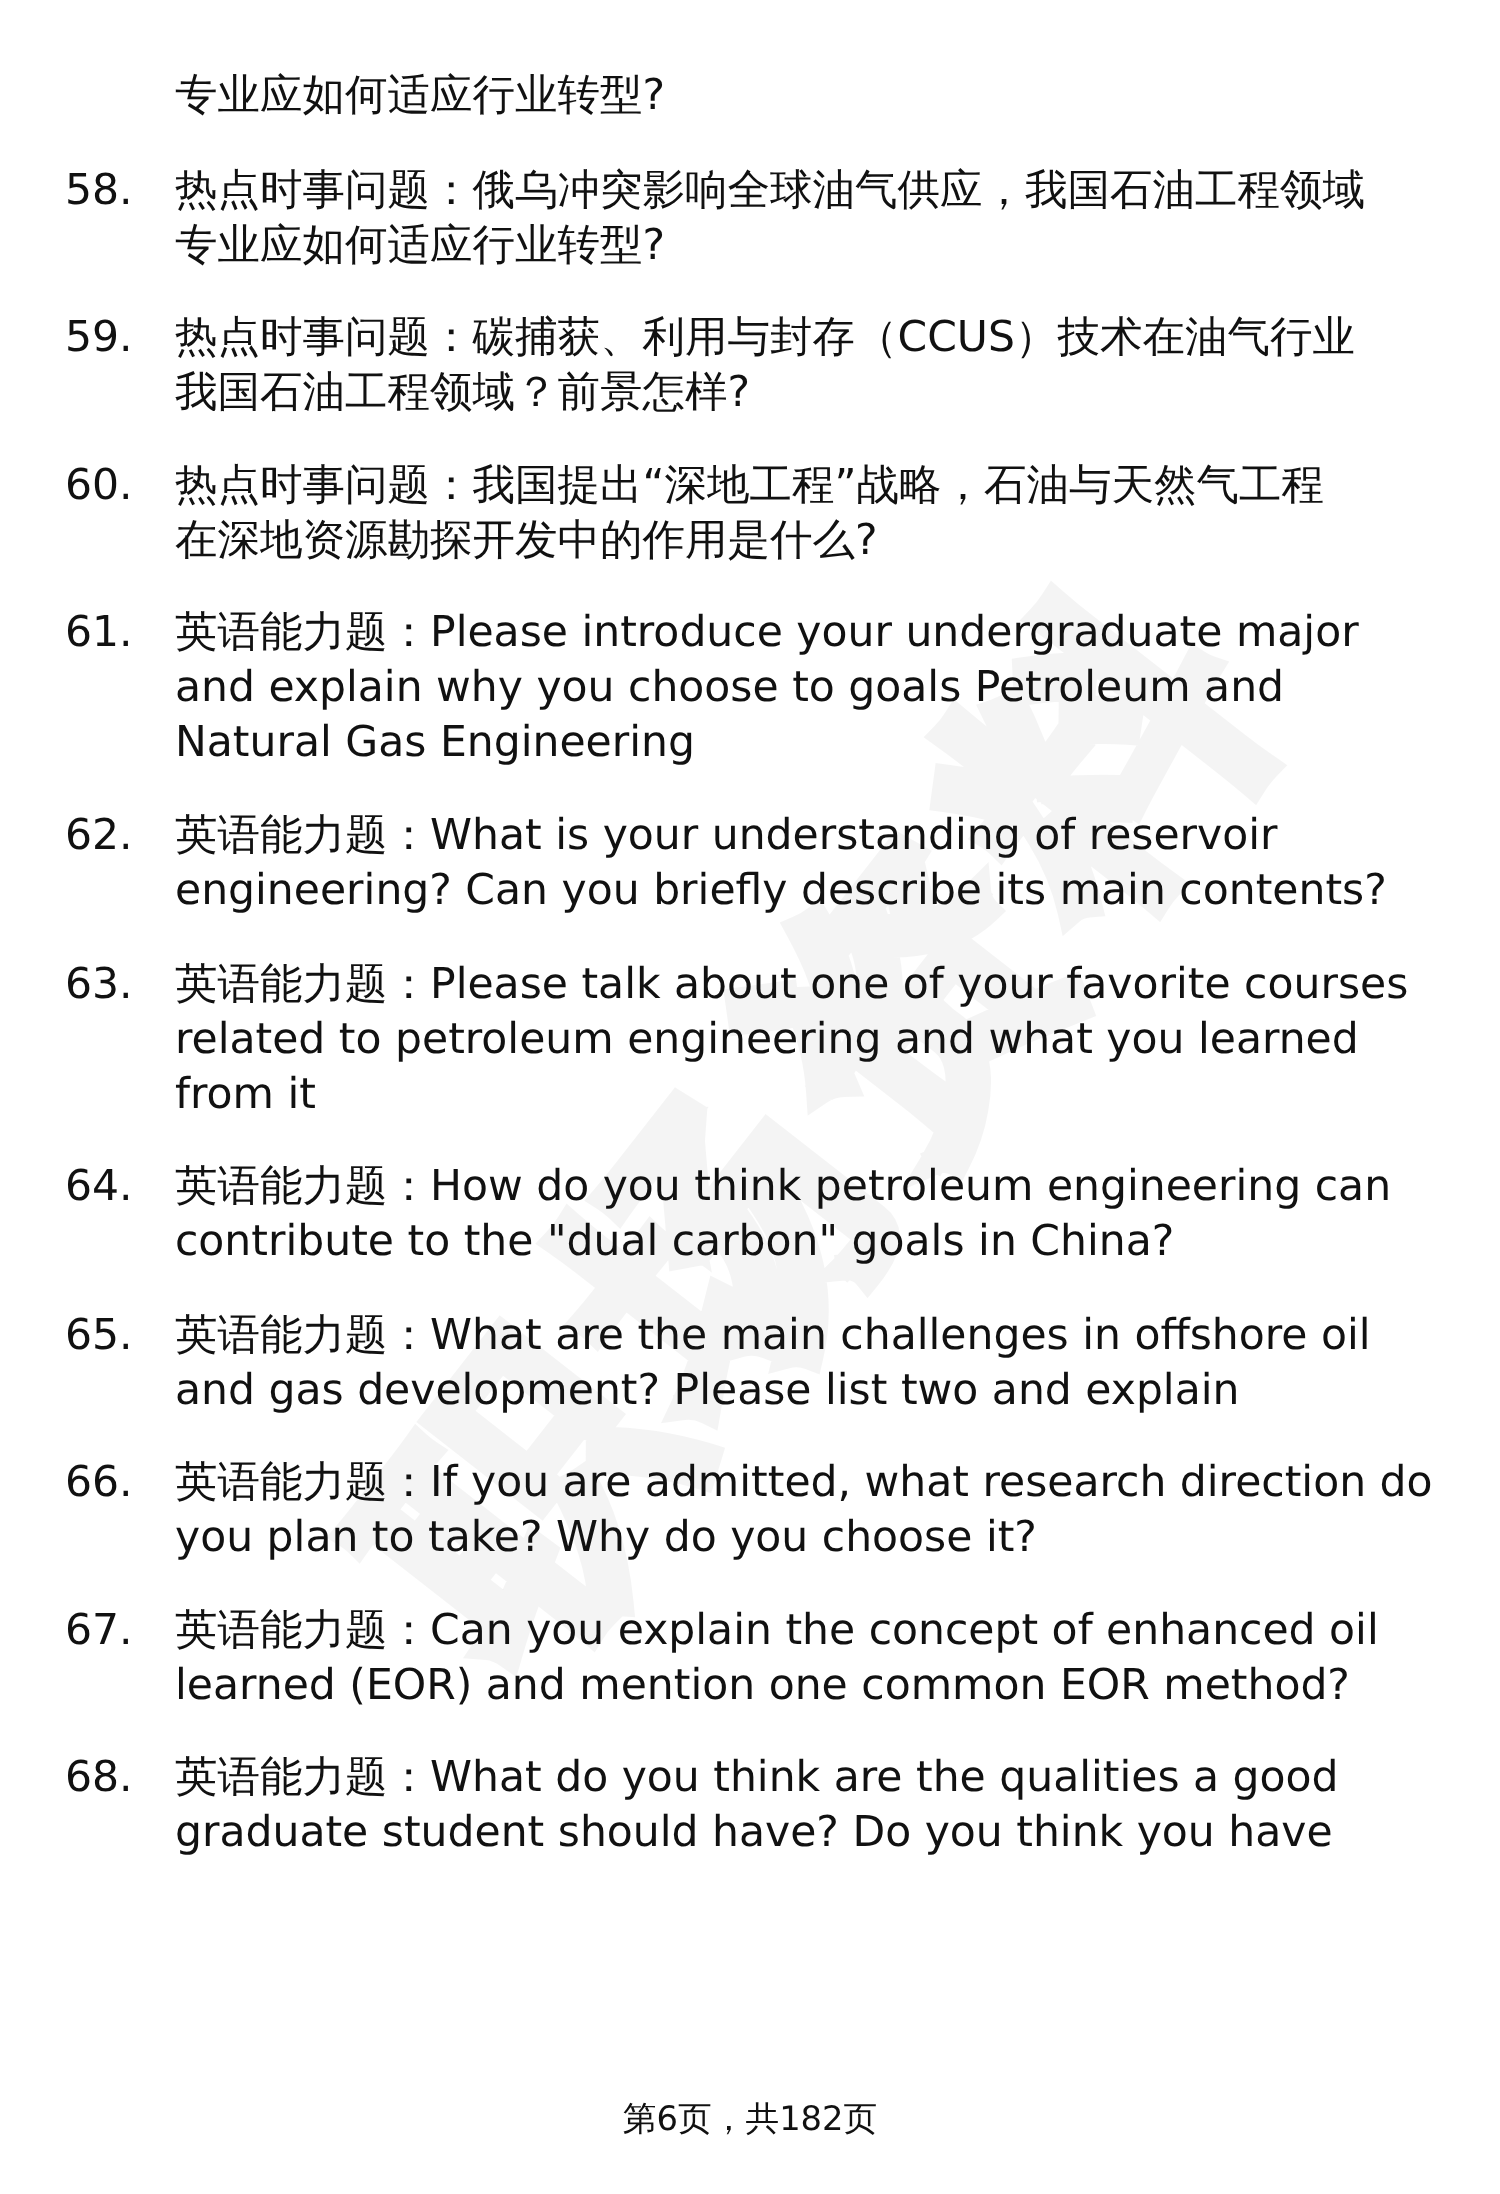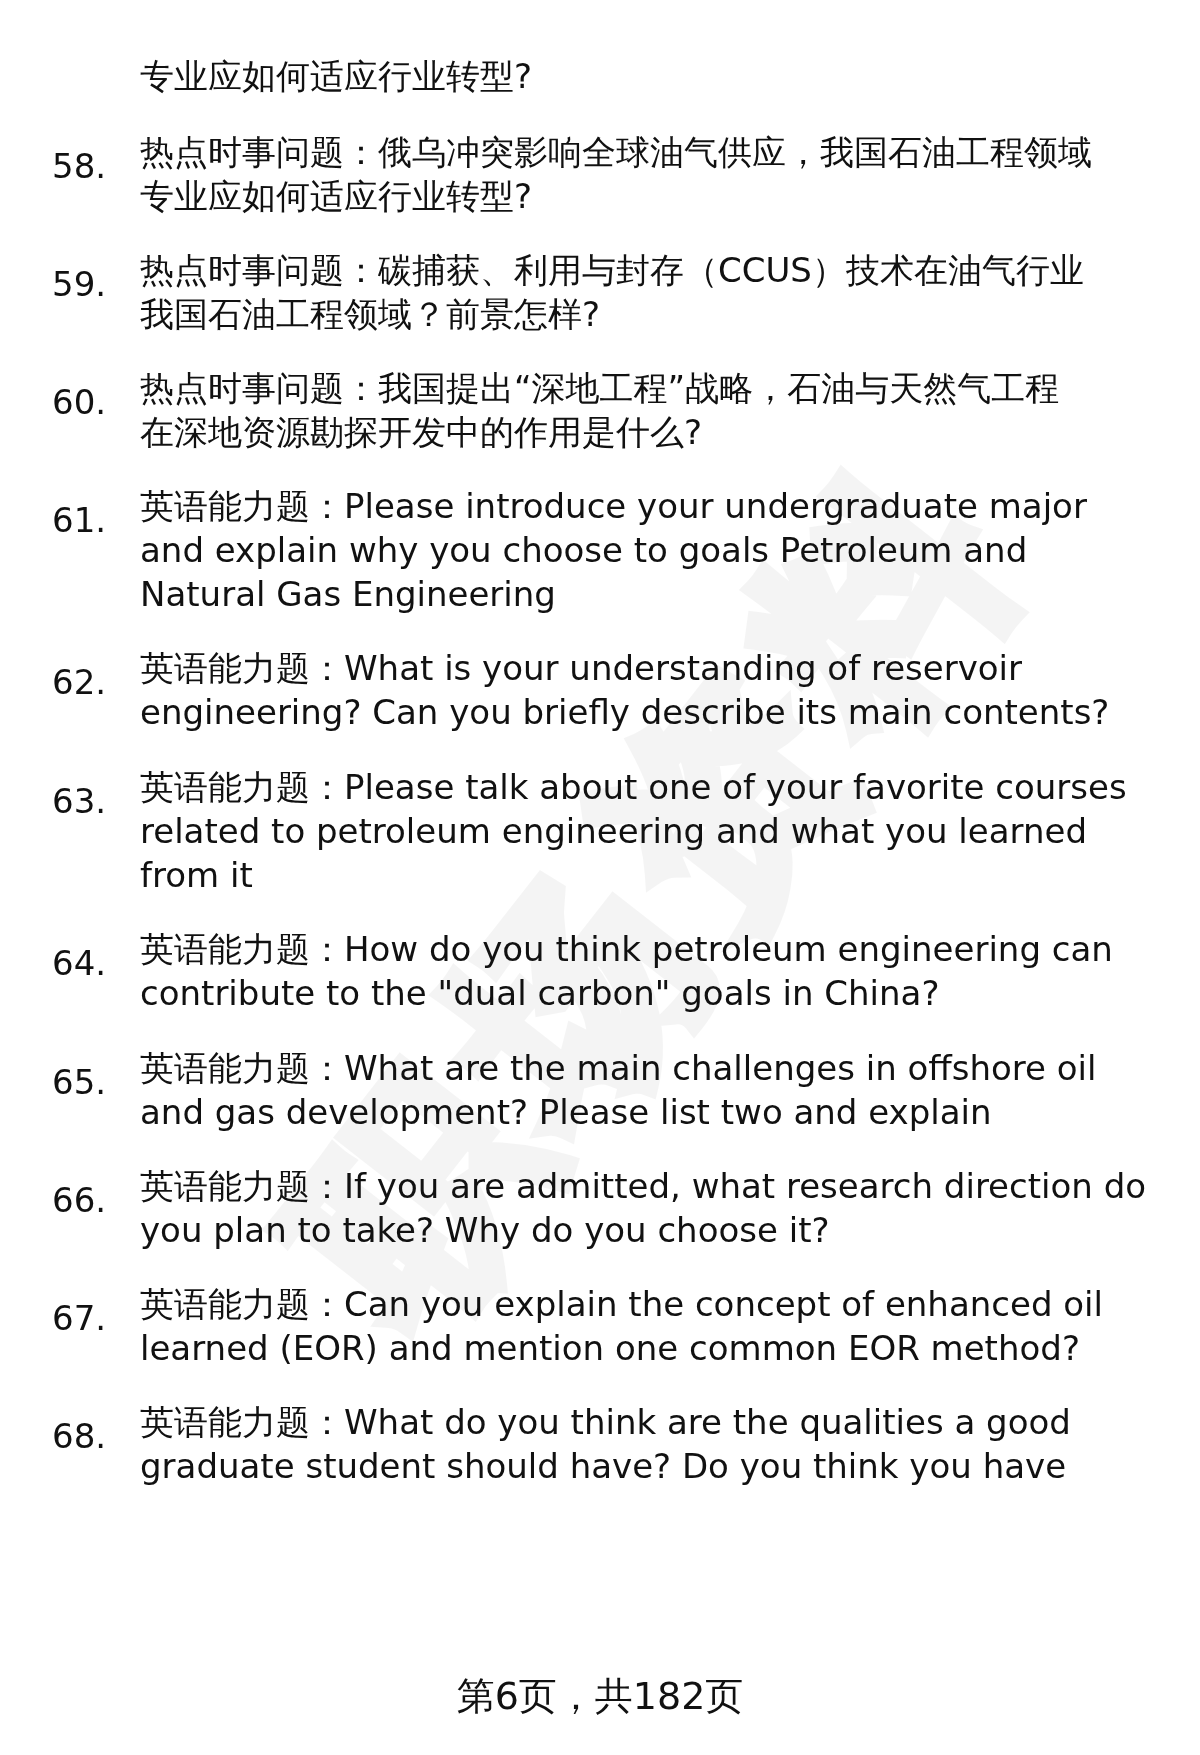--- a/index.html
+++ b/index.html
@@ -45,33 +45,32 @@
     .line {
       position: absolute;
       font-size: 34px;
       line-height: 48px;
       white-space: nowrap;
     }
     .num {
       position: absolute;
       left: 52px;
       width: 60px;
-      margin-top: 14px;
     }
     .text {
       position: absolute;
       left: 140px;
     }
     .footer {
       position: absolute;
       top: 1674px;
       left: 0;
       width: 1200px;
       text-align: center;
-      font-size: 38px;
+      font-size: 27px;
       line-height: 44px;
       z-index: 1;
     }
   </style>
 </head>
 <body>
 
 <div class="page">
 
   <div class="watermark">职场资料</div>

